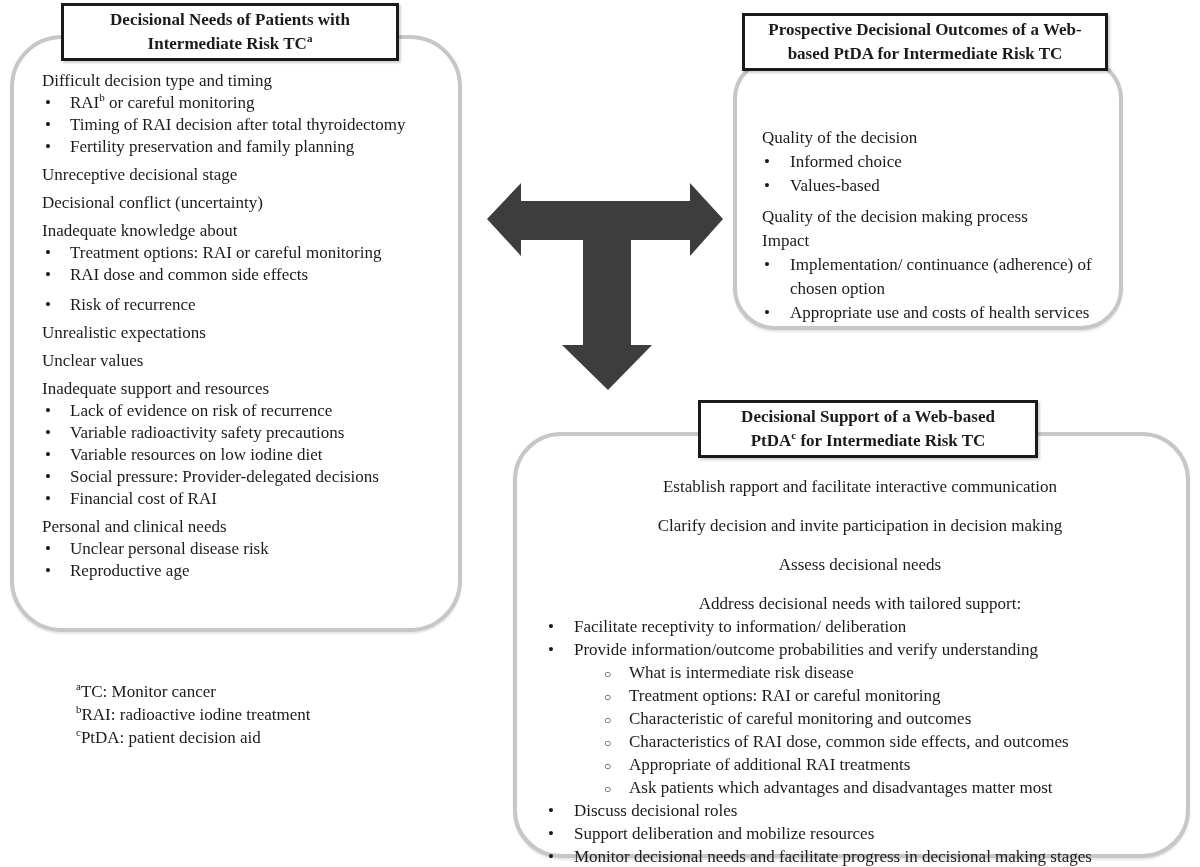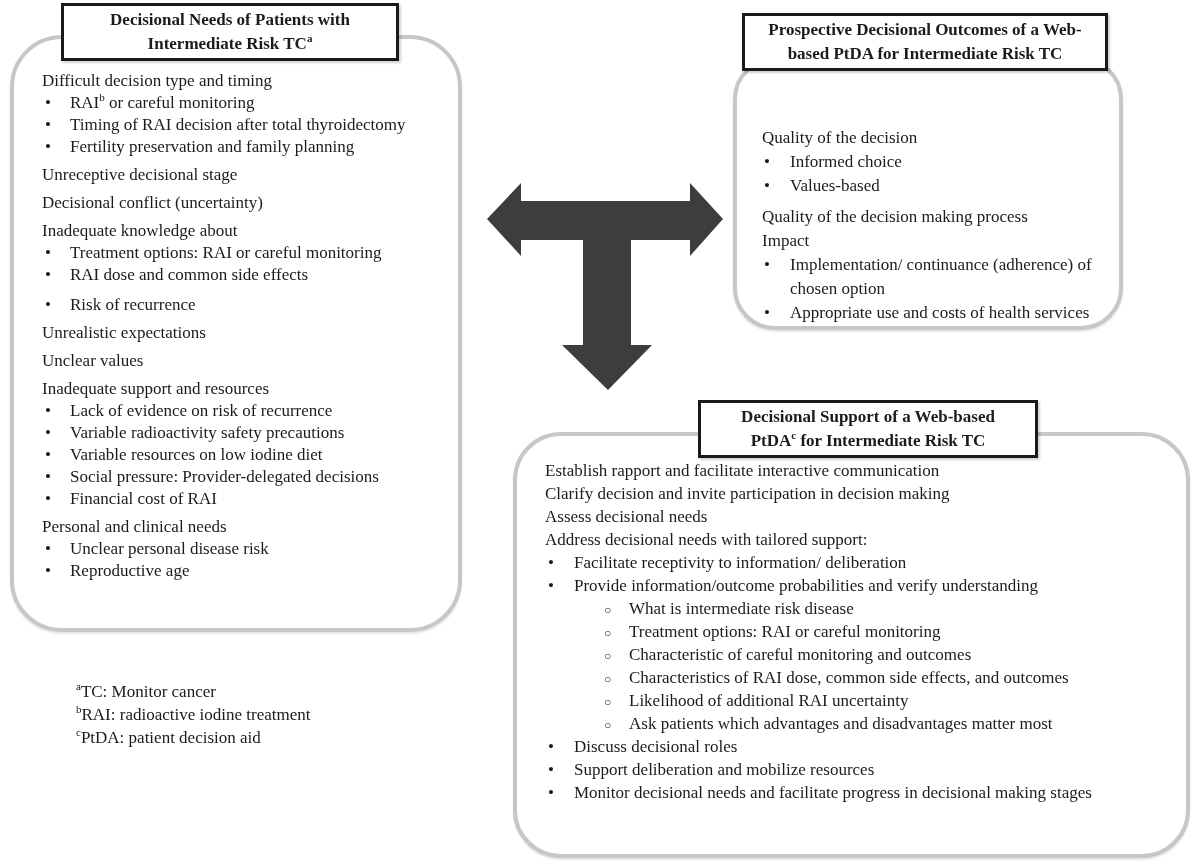--- a/index.html
+++ b/index.html
@@ -29,21 +29,21 @@
   
   .content { position:absolute; box-sizing:border-box; font-size:17px; z-index:1; }
   #needs-content    { left:42px;  top:64px;  width:404px; }
   #outcomes-content { left:762px; top:74px;  width:348px;margin-top:45px; }
   #support-content  { left:545px; top:459px; width:630px; }
   .line { position:relative; line-height:22px; }
   #outcomes-content .line { line-height:24px; }
   #support-content  .line { line-height:23px; }
   #needs-content    .h { margin-top:6px; }
   #outcomes-content .h { margin-top:7px; }
-  #support-content  .h { margin-top:0; }
+  #support-content  .h { margin-top:16px;text-align:center; }
   .content div.line:first-of-type { margin-top:0; }
   .tight { margin-top:0 !important; }
   .gap   { margin-top:8px; }
   .b { padding-left:28px; }
   .b::before { content:"\2022"; position:absolute; left:3px; }
   #outcomes-content .b::before { left:2px; }
   #support-content  .b { padding-left:29px; }
   .s { padding-left:84px; }
   .s::before { content:"\25CB"; position:absolute; left:59px; top:2px; font-size:12px; }
   sup { font-size:11px; line-height:0; vertical-align:super; }
@@ -154,21 +154,21 @@
       <div class="line b"><span class="txt">Provide information/outcome probabilities and verify understanding</span></div>
 
       <div class="line s"><span class="txt">What is intermediate risk disease</span></div>
 
       <div class="line s"><span class="txt">Treatment options: RAI or careful monitoring</span></div>
 
       <div class="line s"><span class="txt">Characteristic of careful monitoring and outcomes</span></div>
 
       <div class="line s"><span class="txt">Characteristics of RAI dose, common side effects, and outcomes</span></div>
 
-      <div class="line s"><span class="txt">Likelihood of additional RAI uncertainty</span></div>
+      <div class="line s"><span class="txt">Appropriate of additional RAI treatments</span></div>
 
 
       <div class="line s"><span class="txt">Ask patients which advantages and disadvantages matter most</span></div>
 
       <div class="line b"><span class="txt">Discuss decisional roles</span></div>
 
       <div class="line b"><span class="txt">Support deliberation and mobilize resources</span></div>
 
       <div class="line b"><span class="txt">Monitor decisional needs and facilitate progress in decisional making stages</span></div>
     </div>

